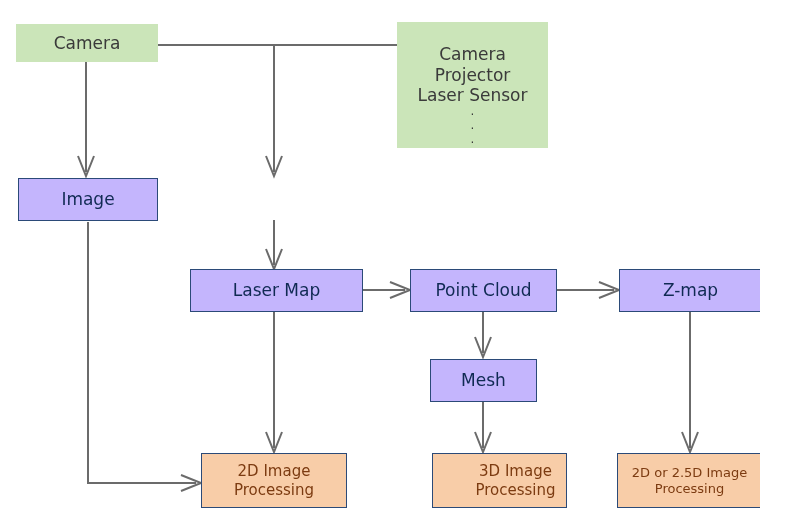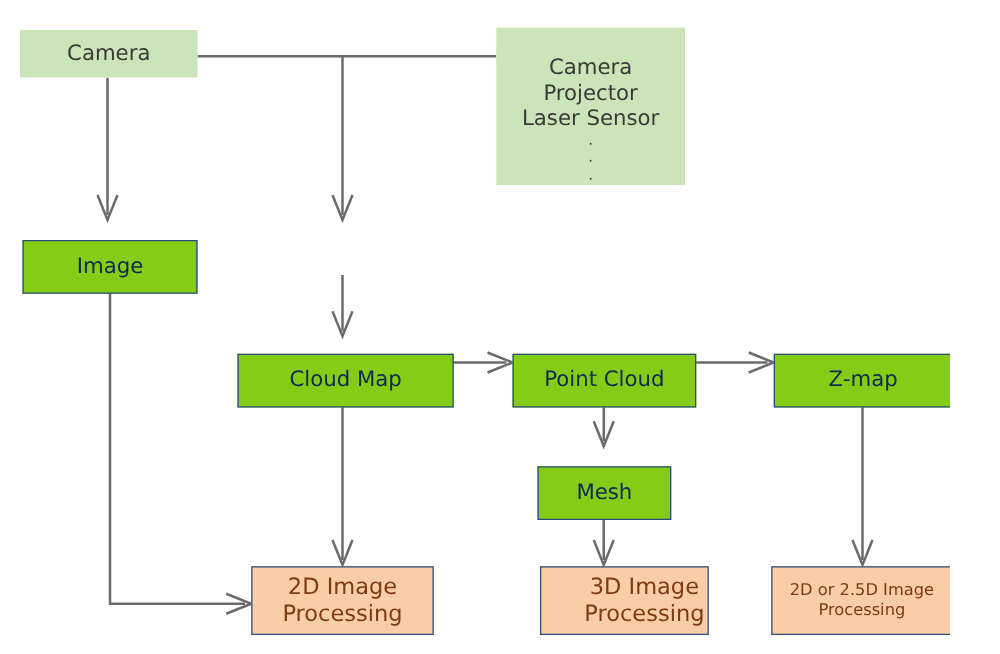--- a/index.html
+++ b/index.html
@@ -25,31 +25,30 @@
     line-height: 1.22;
     white-space: pre-line;
   }
   .node-source {
     background: #cbe5b9;
     border: none;
     color: #3a3a3a;
     font-size: 17px;
   }
   .node-data {
-    background: #84cc16;
+    background: #c4b5fd;
     border: 1px solid #2b4a78;
     color: #102a53;
     font-size: 17px;
-    margin-top: 14px;
   }
   .node-proc {
     background: #f8cda8;
     border: 1px solid #2b4a78;
     color: #7c3b11;
-    font-size: 18px;
+    font-size: 15px;
   }
   .node-proc.small {
     font-size: 13px;
     align-items: center;
   }
   svg.edges {
     position: absolute;
     left: 0;
     top: 0;
     width: 800px;
@@ -121,21 +120,21 @@
 ·
 ·</span>
   </div>
 
   <div class="node node-data" style="left:18px; top:178px; width:140px; height:43px;">
     <span>Image</span>
   </div>
 
 
   <div class="node node-data" style="left:190px; top:269px; width:173px; height:43px;">
-    <span>Cloud Map</span>
+    <span>Laser Map</span>
   </div>
 
   <div class="node node-data" style="left:410px; top:269px; width:147px; height:43px;justify-content:center;">
     <span>Point Cloud</span>
   </div>
 
   <div class="node node-data" style="left:619px; top:269px; width:143px; height:43px;">
     <span>Z-map</span>
   </div>
 

